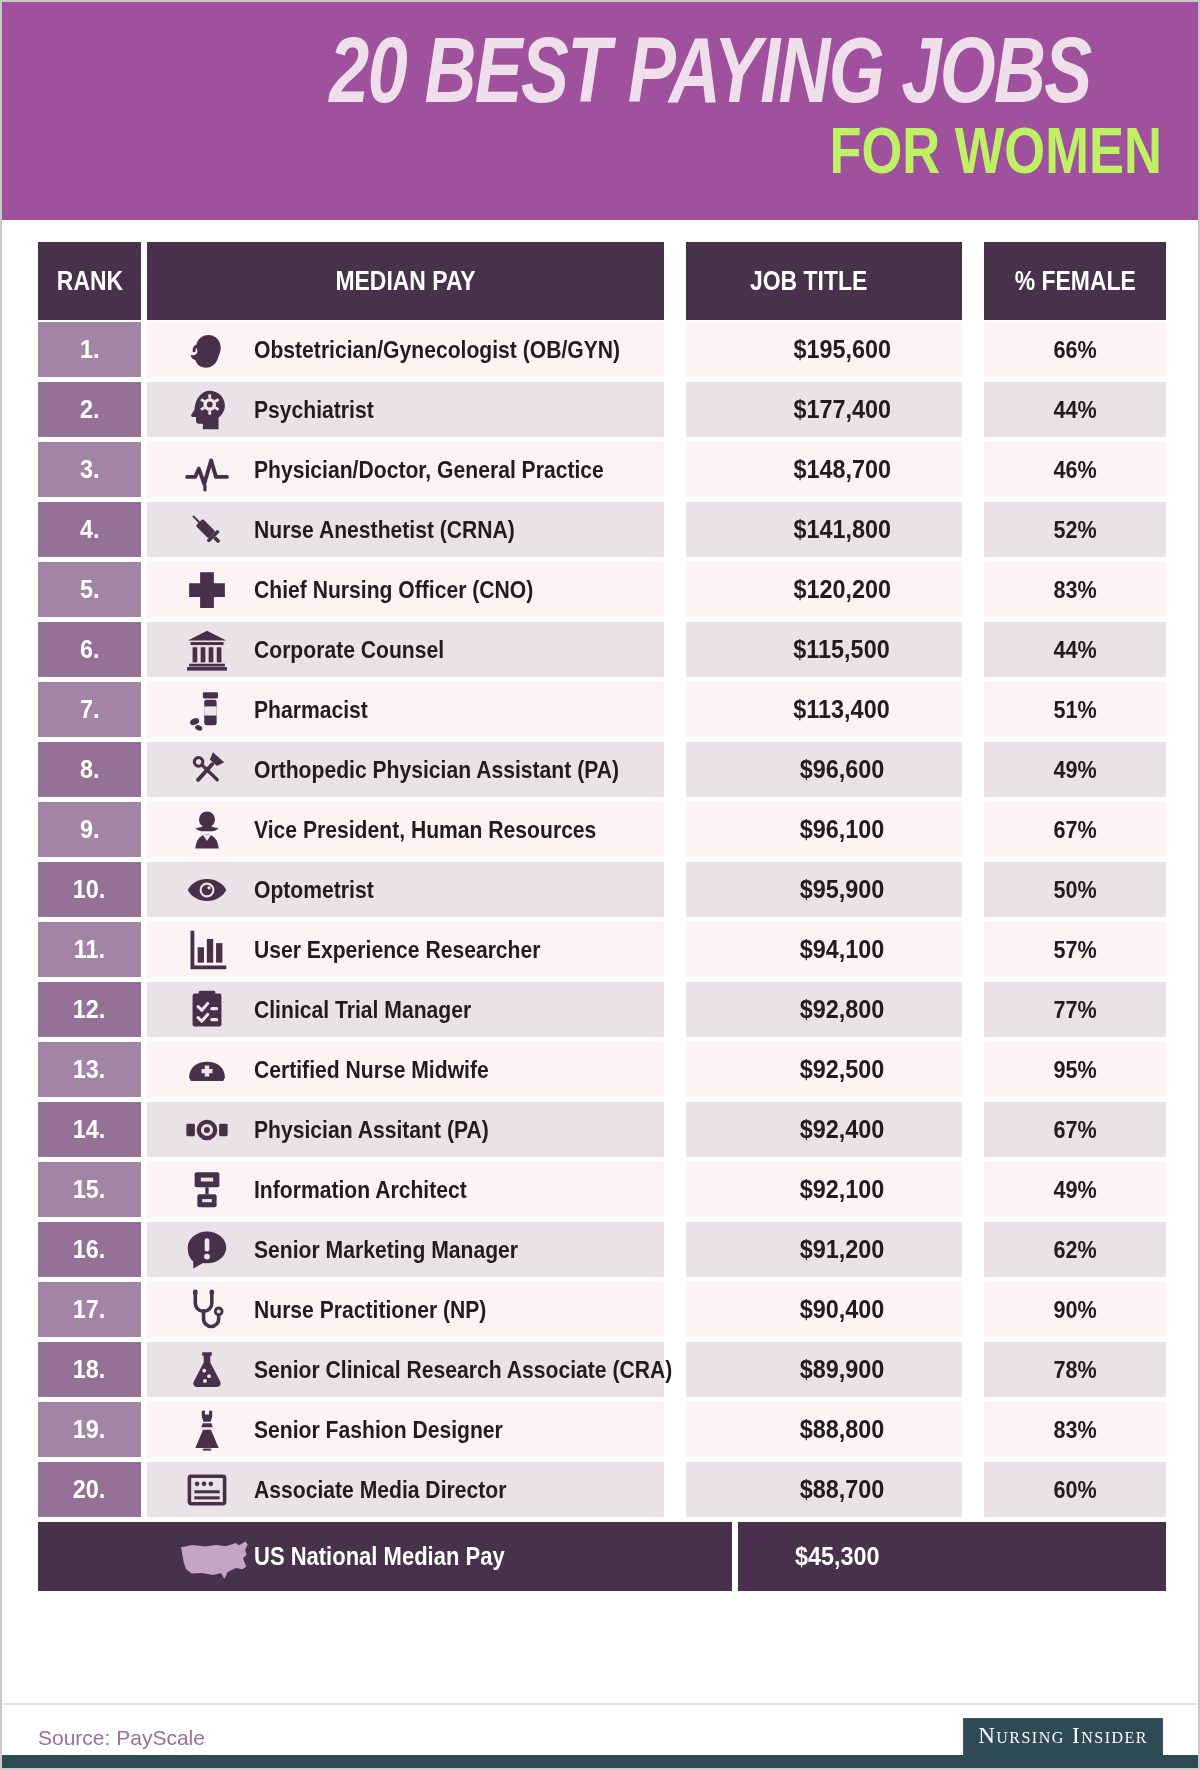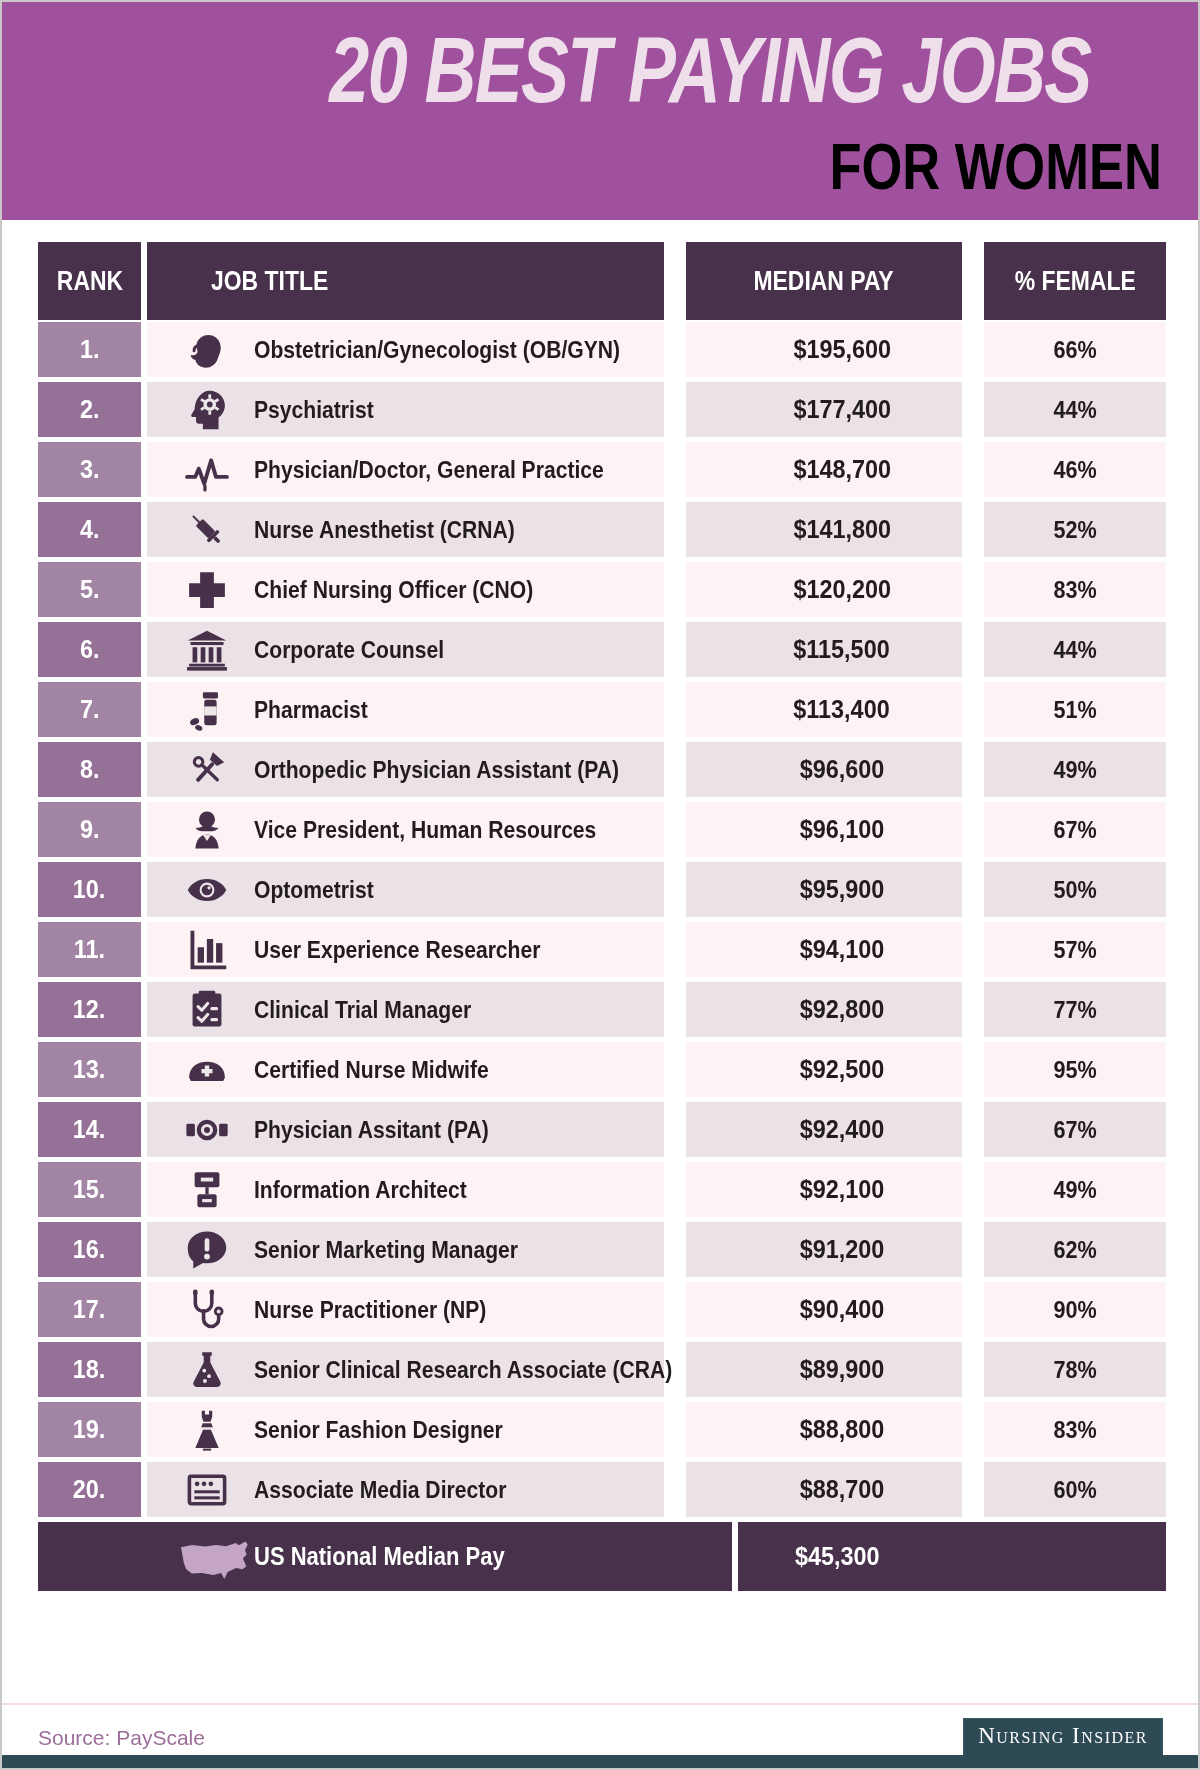--- a/index.html
+++ b/index.html
@@ -8,21 +8,21 @@
     background:#ffffff;border:2px solid #c9c9c9;box-sizing:border-box;
     font-family:"Liberation Sans",sans-serif;overflow:hidden;
   }
   
   .banner{position:absolute;left:0;top:0;width:100%;height:218px;background:#a0519d;text-align:right;}
   .banner .t1{
     margin-top:20px;font-size:92px;line-height:96px;font-weight:800;font-style:italic;
     color:#eedfeb;letter-spacing:-2px;
   }
   .banner .t1 span,.banner .t2 span{display:inline-block;transform:scaleX(.78);transform-origin:center;white-space:nowrap;}
-  .banner .t2{margin-top:16px;font-size:64px;line-height:66px;font-weight:800;color:#000000;letter-spacing:0;}
+  .banner .t2{margin-top:0;font-size:64px;line-height:66px;font-weight:800;color:#bef264;letter-spacing:0;}
   .banner .t2 span{transform:scaleX(.82);}
   
   .table{position:absolute;left:36px;top:240px;width:1128px;}
   .t-row,.t-head,.t-sum{display:grid;}
   .t-head,.t-row{grid-template-columns:103px 6px 517px 22px 276px 22px 182px;border-radius:28px;}
   .t-head>*:nth-child(1),.t-row>*:nth-child(1){grid-column:1;}
   .t-head>*:nth-child(2),.t-row>*:nth-child(2){grid-column:3;}
   .t-head>*:nth-child(3),.t-row>*:nth-child(3){grid-column:5;}
   .t-head>*:nth-child(4),.t-row>*:nth-child(4){grid-column:7;}
   .t-head{height:78px;margin-bottom:2px;}
@@ -230,25 +230,25 @@
   <div class="banner">
     <div class="t1"><span>20 BEST PAYING JOBS</span></div>
     <div class="t2"><span>FOR WOMEN</span></div>
   </div>
 
   <div class="table">
     <div class="t-head">
       <div class="hc">
           <span>RANK</span>
         </div>
+      <div class="hc">
+          <span>MEDIAN PAY</span>
+        </div>
       <div class="hc left">
           <span>JOB TITLE</span>
-        </div>
-      <div class="hc">
-          <span>MEDIAN PAY</span>
         </div>
       <div class="hc">
           <span>% FEMALE</span>
         </div>
     </div>
 
     <div>
   <div class="t-row odd">
     <div class="cell rank-cell">
             <span class="num">1.</span>

